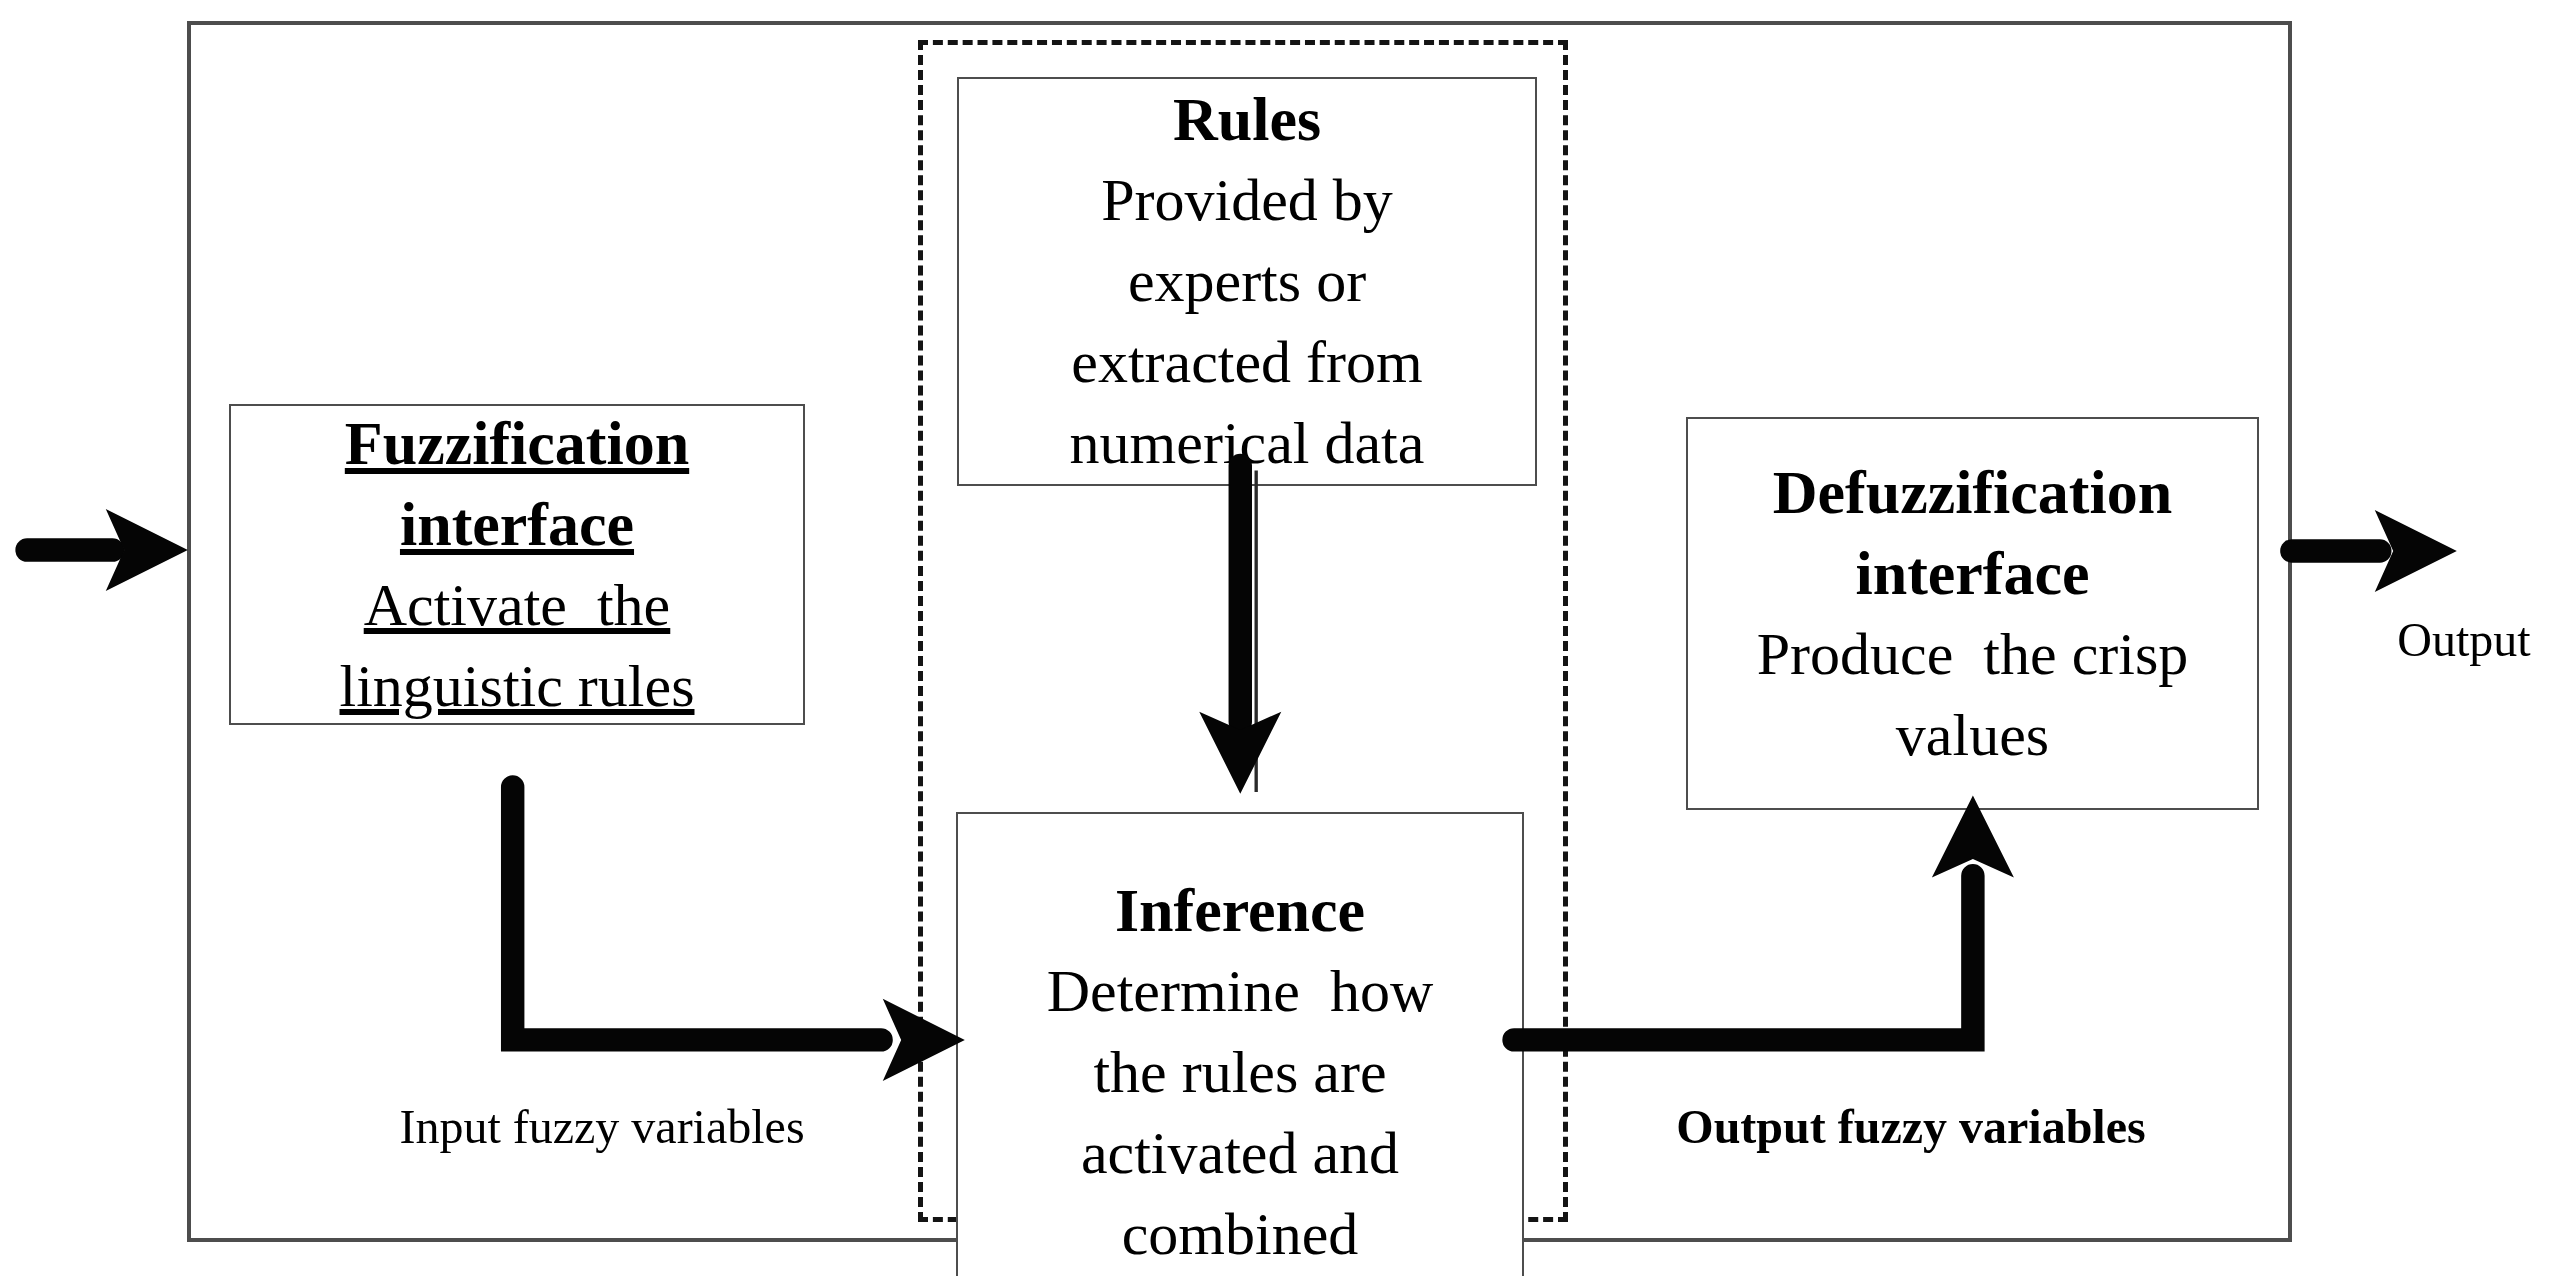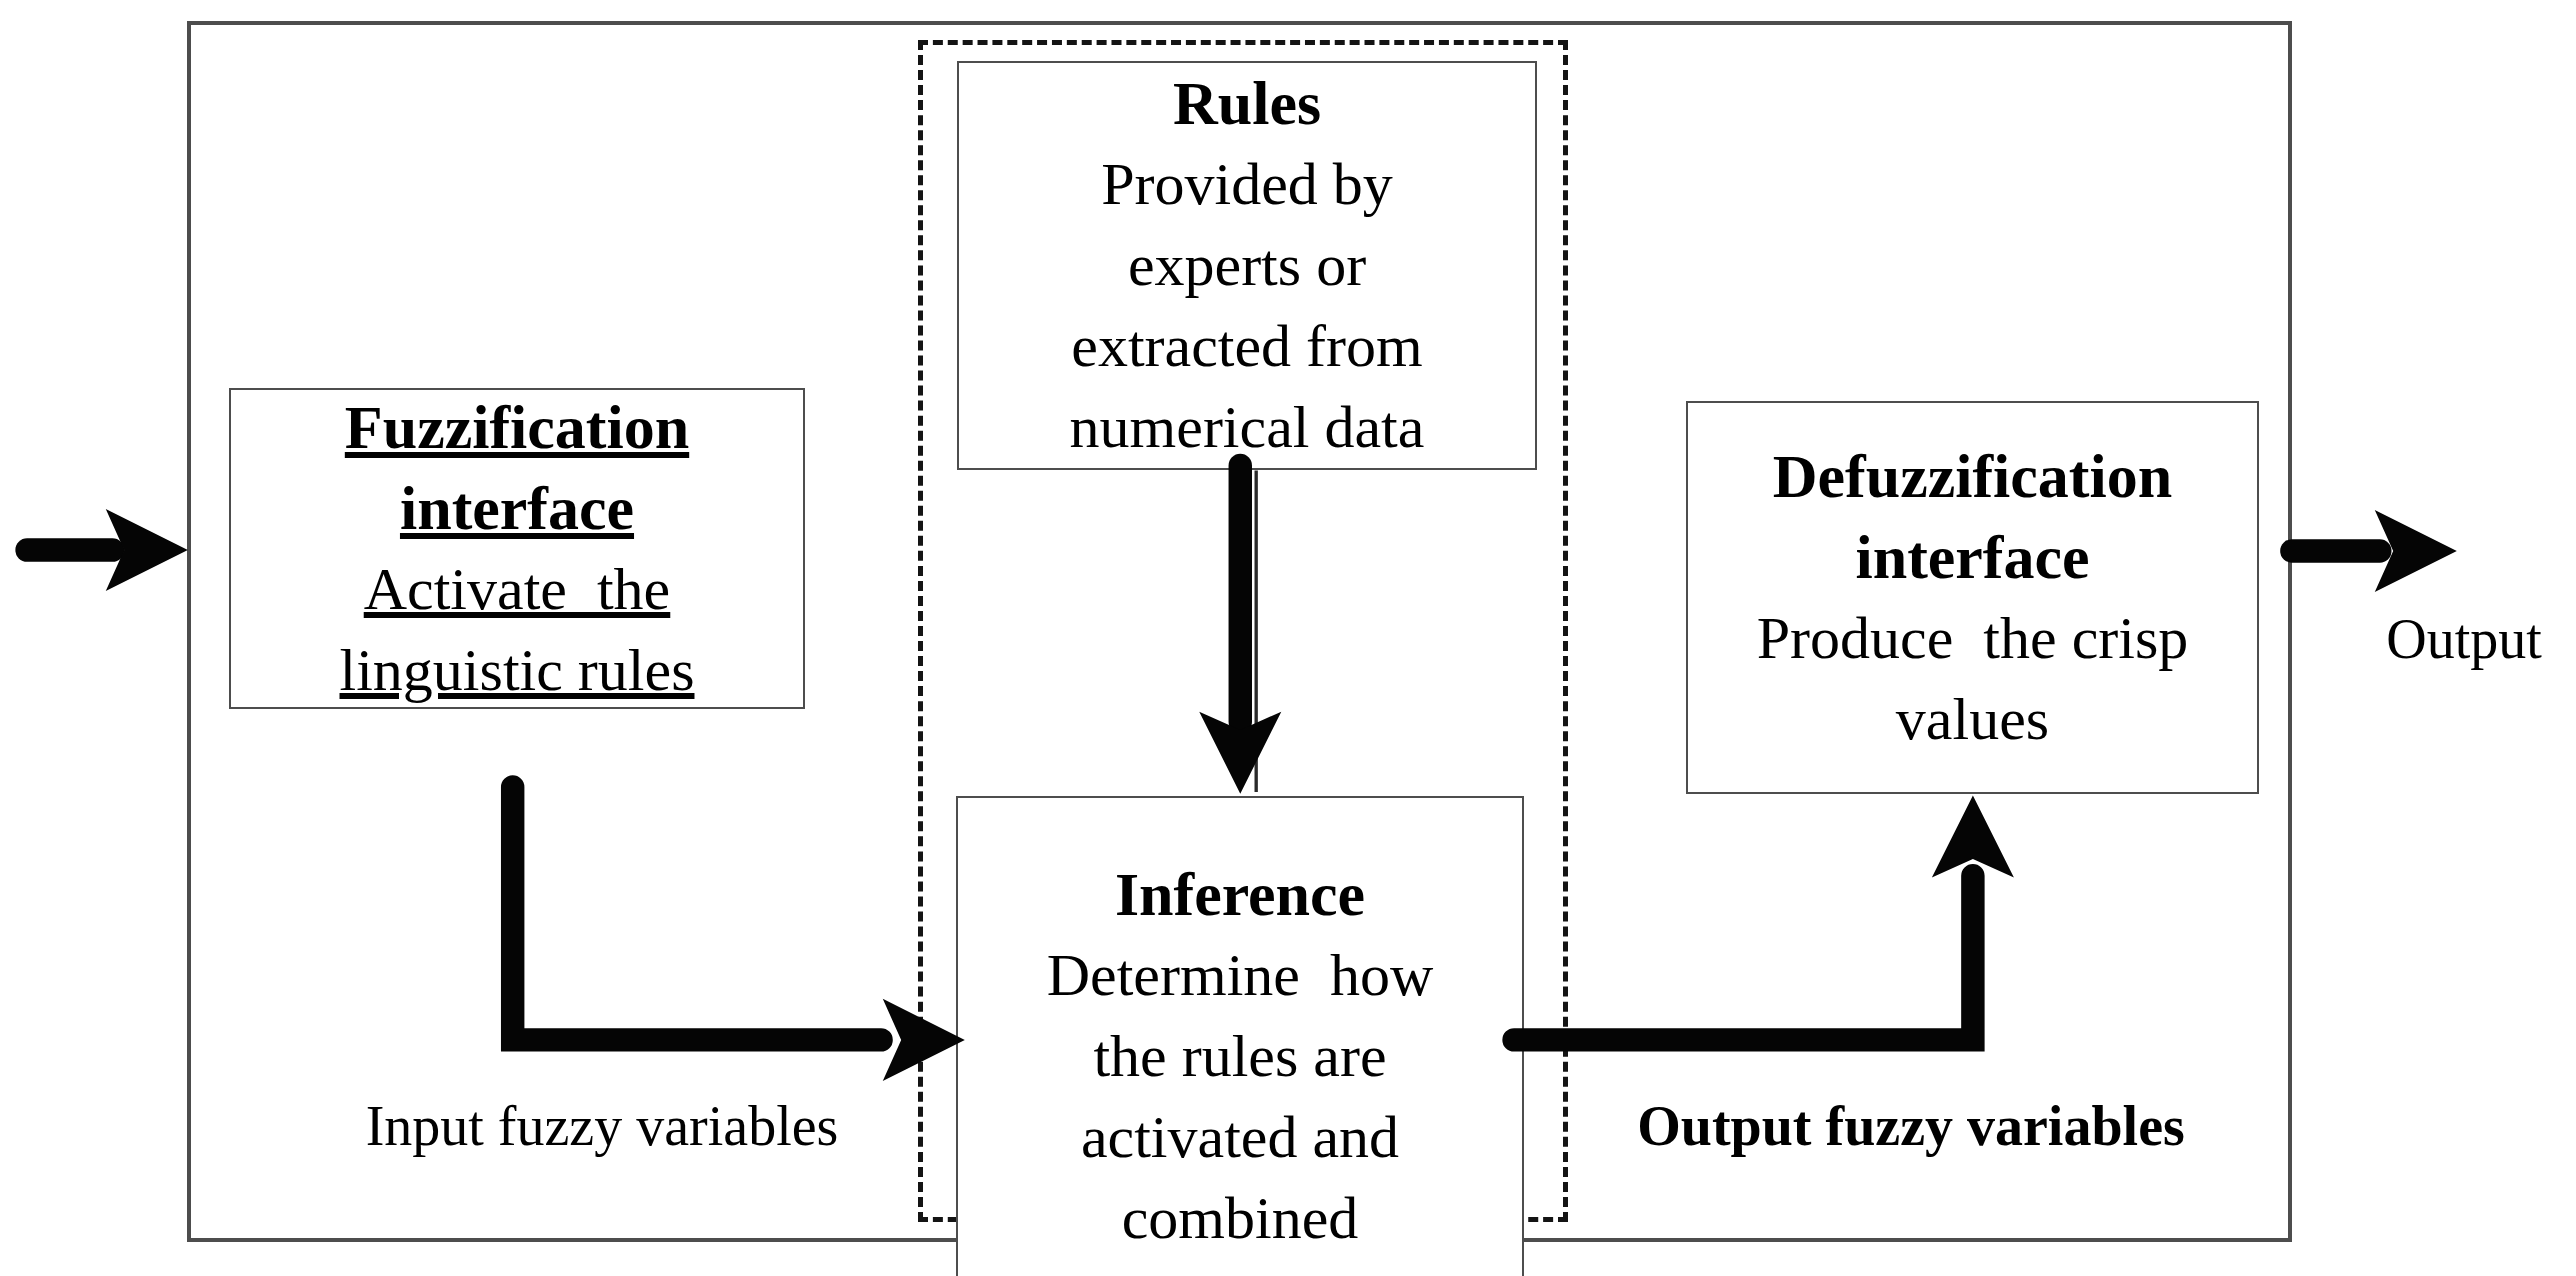--- a/index.html
+++ b/index.html
@@ -36,20 +36,21 @@
   .box {
     position: absolute;
     border: 2.5px solid #4d4d4d;
     box-sizing: border-box;
     background: #ffffff;
     display: flex;
     flex-direction: column;
     align-items: center;
     justify-content: center;
     text-align: center;
+    margin-top: 16px;
   }
   .box .line {
     display: block;
     font-size: 60px;
     line-height: 81px;
     white-space: pre;
   }
   .box .title-line {
     font-weight: bold;
     font-size: 62px;
@@ -60,21 +61,21 @@
   .box-defuzzification { left: 1686px; top: 401px; width: 573px; height: 393px; text-align: right; }
   .arrows-layer {
     position: absolute;
     left: 0; top: 0;
     width: 2576px;
     height: 1276px;
   }
   .flow-label {
     position: absolute;
     transform: translate(-50%, -50%);
-    font-size: 56px;
+    font-size: 48px;
     line-height: 81px;
     white-space: pre;
     text-align: right;
   }
   .label-input-fuzzy  { left: 602px;  top: 1126px; }
   .label-output-fuzzy { left: 1911px; top: 1126px; font-weight: bold; }
   .label-output       { left: 2464px; top: 639px;  }
 </style>
 </head>
 <body>

